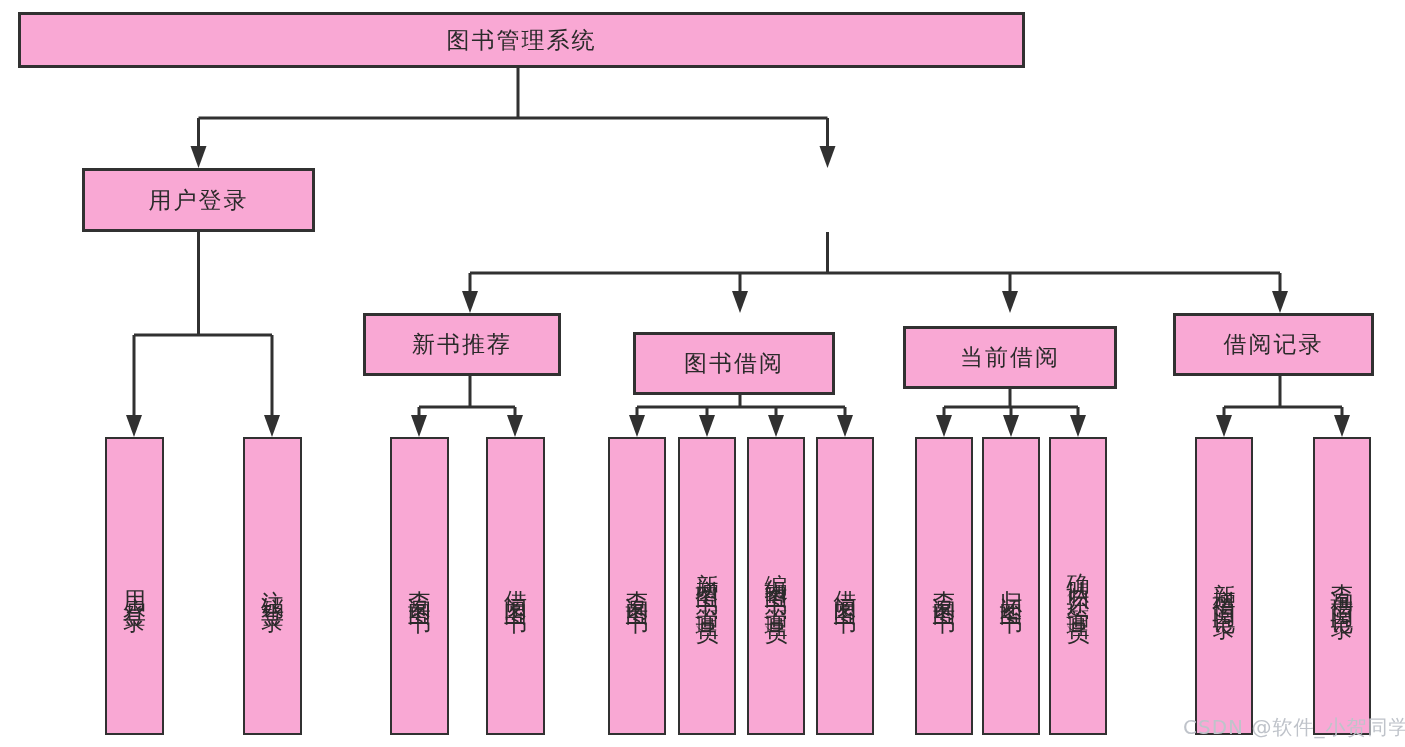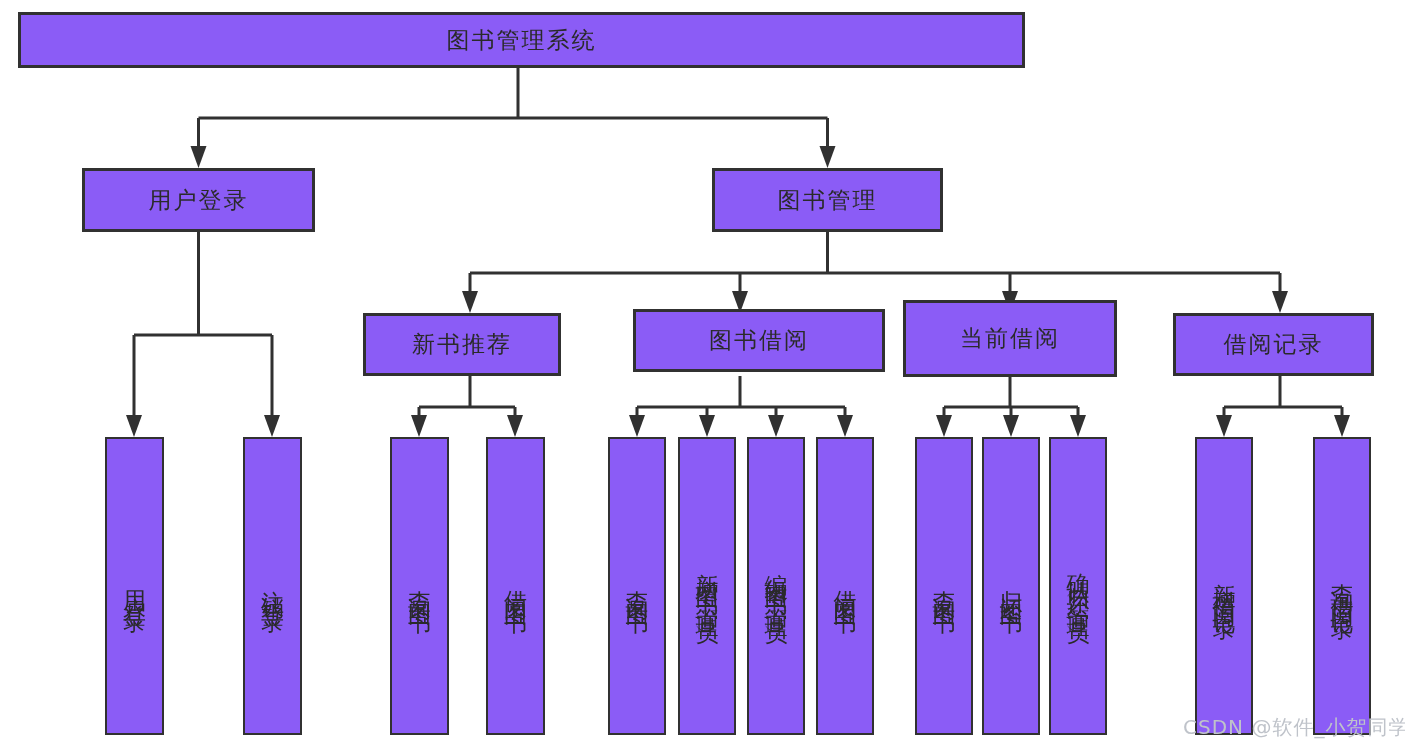--- a/index.html
+++ b/index.html
@@ -2,21 +2,21 @@
 <html><head>
 <meta charset="utf-8">
 <style>
   html,body { margin:0; padding:0; background:#ffffff; }
   .canvas {
     position:relative; width:1405px; height:747px; background:#ffffff;
     font-family:"DejaVu Sans","Liberation Sans",sans-serif; overflow:hidden;
   }
   svg.connectors { position:absolute; left:0; top:0; width:1405px; height:747px; }
   .box {
-    position:absolute; box-sizing:border-box; background:#8b5cf6;
+    position:absolute; box-sizing:border-box; background:#f9a8d4;
     border:3px solid #313131; color:#2a2a2a;
     display:flex; align-items:center; justify-content:center;
     text-align:center; line-height:1.15;
   }
   .hbox { font-size:23px; letter-spacing:2px; }
   .vbox {
     border-width:2.5px;
     writing-mode:vertical-lr; text-orientation:mixed;
     font-size:23px; letter-spacing:7px; line-height:1;
     padding:6px 0;
@@ -77,25 +77,24 @@
     <g>
       <path d="M1280 376 V407 M1224 407 H1342 M1224 407 V419 M1342 407 V419"></path>
       <polygon fill="#313131" stroke="none" points="1216,415 1232,415 1224,437"></polygon>
       <polygon fill="#313131" stroke="none" points="1334,415 1350,415 1342,437"></polygon>
     </g>
   </svg>
 
   <div class="box hbox" style="left:18px; top:12px; width:1007px; height:56px;">图书管理系统</div>
 
   <div class="box hbox" style="left:82px; top:168px; width:233px; height:64px;">用户登录</div>
-  <div class="box hbox" style="left:712px; top:168px; width:231px; height:64px;">图书管理</div>
 
   <div class="box hbox" style="left:363px; top:313px; width:198px; height:63px;">新书推荐</div>
-  <div class="box hbox" style="left:633px; top:309px; width:252px; height:63px;">图书借阅</div>
-  <div class="box hbox" style="left:903px; top:300px; width:214px; height:77px;">当前借阅</div>
+  <div class="box hbox" style="left:633px; top:332px; width:202px; height:63px;">图书借阅</div>
+  <div class="box hbox" style="left:903px; top:326px; width:214px; height:63px;">当前借阅</div>
   <div class="box hbox" style="left:1173px; top:313px; width:201px; height:63px;">借阅记录</div>
 
   <div class="box vbox" style="left:105px; top:437px; width:59px; height:298px;">用户登录</div>
   <div class="box vbox" style="left:243px; top:437px; width:59px; height:298px;">注销登录</div>
 
   <div class="box vbox" style="left:390px; top:437px; width:59px; height:298px;">查询图书</div>
   <div class="box vbox" style="left:486px; top:437px; width:59px; height:298px;">借阅图书</div>
 
   <div class="box vbox" style="left:608px; top:437px; width:58px; height:298px;">查询图书</div>
   <div class="box vbox" style="left:678px; top:437px; width:58px; height:298px;">新增图书（管理员）</div>

